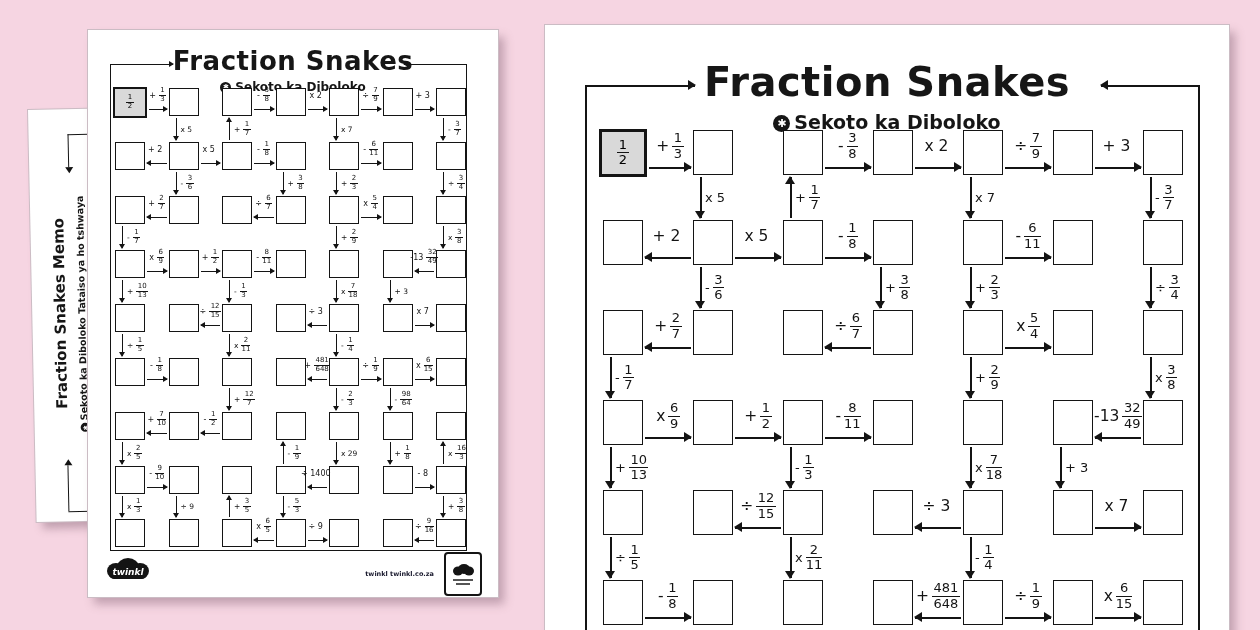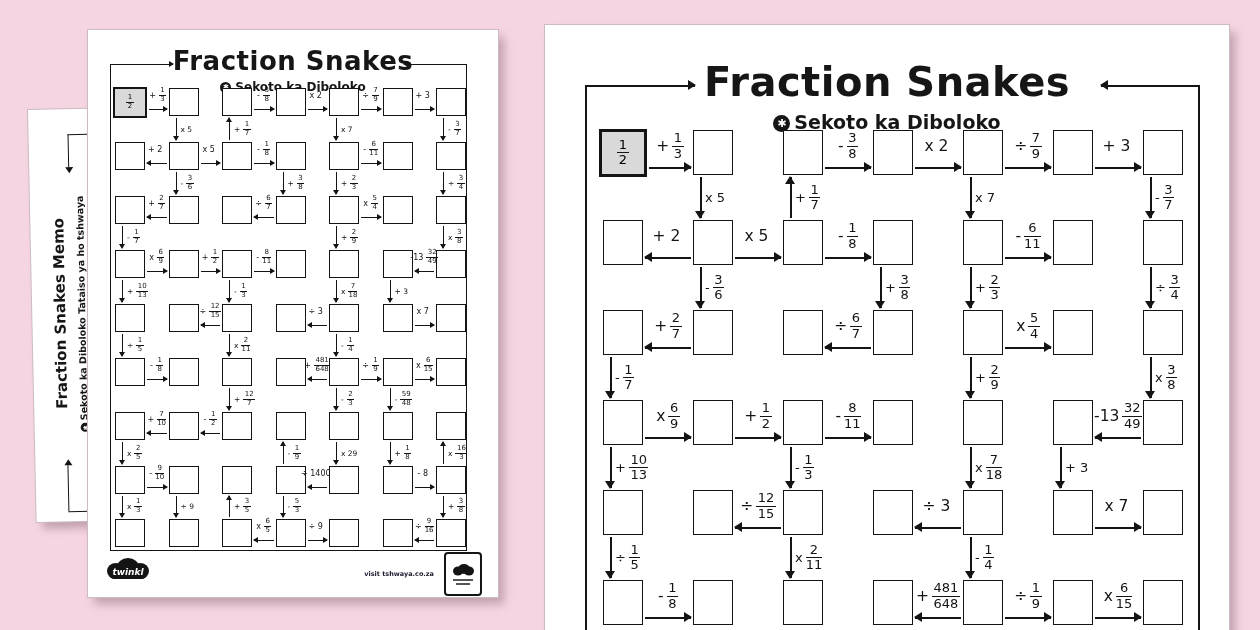--- a/index.html
+++ b/index.html
@@ -544,22 +544,22 @@
         <span class="fr" style="font-size:7px">
           <span class="fn">2</span>
           <span class="fd">3</span>
         </span>
       </div>
       <div class="pline" style="left: 301.5px; top: 358px; width: 1.2px; height: 22px;"></div>
       <div class="head" style="left: 298.7px; top: 376px; border-top: 5px solid rgb(20, 20, 20); border-left: 3.4px solid transparent; border-right: 3.4px solid transparent;"></div>
       <div class="oplbl" style="position: absolute; left: 306.5px; top: 358px; height: 22px; font-size: 7.5px;">
         <span class="op">-</span>
         <span class="fr" style="font-size:7px">
-          <span class="fn">59</span>
-          <span class="fd">48</span>
+          <span class="fn">98</span>
+          <span class="fd">64</span>
         </span>
       </div>
       <div class="pline" style="left: 34px; top: 412px; width: 1.2px; height: 22px;"></div>
       <div class="head" style="left: 31.2px; top: 430px; border-top: 5px solid rgb(20, 20, 20); border-left: 3.4px solid transparent; border-right: 3.4px solid transparent;"></div>
       <div class="oplbl" style="position: absolute; left: 39px; top: 412px; height: 22px; font-size: 7.5px;">
         <span class="op">x</span>
         <span class="fr" style="font-size:7px">
           <span class="fn">2</span>
           <span class="fd">5</span>
         </span>
@@ -638,21 +638,21 @@
         </span>
       </div>
     </div>
   <svg width="48" height="30" style="position:absolute;left:16px;top:524px">
     <ellipse cx="12" cy="17" rx="9" ry="8" fill="#141414"></ellipse>
     <ellipse cx="24" cy="13" rx="11" ry="9" fill="#141414"></ellipse>
     <ellipse cx="36" cy="17" rx="9" ry="8" fill="#141414"></ellipse>
     <rect x="5" y="14" width="38" height="11" rx="5" fill="#141414"></rect>
     <text x="24" y="21" text-anchor="middle" font-size="9" font-style="italic" font-weight="bold" fill="#ffffff" font-family="DejaVu Sans, sans-serif">twinkl</text>
   </svg>
-  <div class="footer-visit">visit tshwaya.co.za</div>
+  <div class="footer-visit">twinkl twinkl.co.za</div>
   <div class="badge">
     <svg width="24" height="14">
         <ellipse cx="7" cy="8" rx="5" ry="4.5" fill="#141414"></ellipse>
         <ellipse cx="13" cy="6" rx="6" ry="5" fill="#141414"></ellipse>
         <ellipse cx="18" cy="8" rx="5" ry="4.5" fill="#141414"></ellipse>
       </svg>
     <div class="bline"></div>
     <div class="bline" style="width:14px"></div>
   </div>
 </div>

